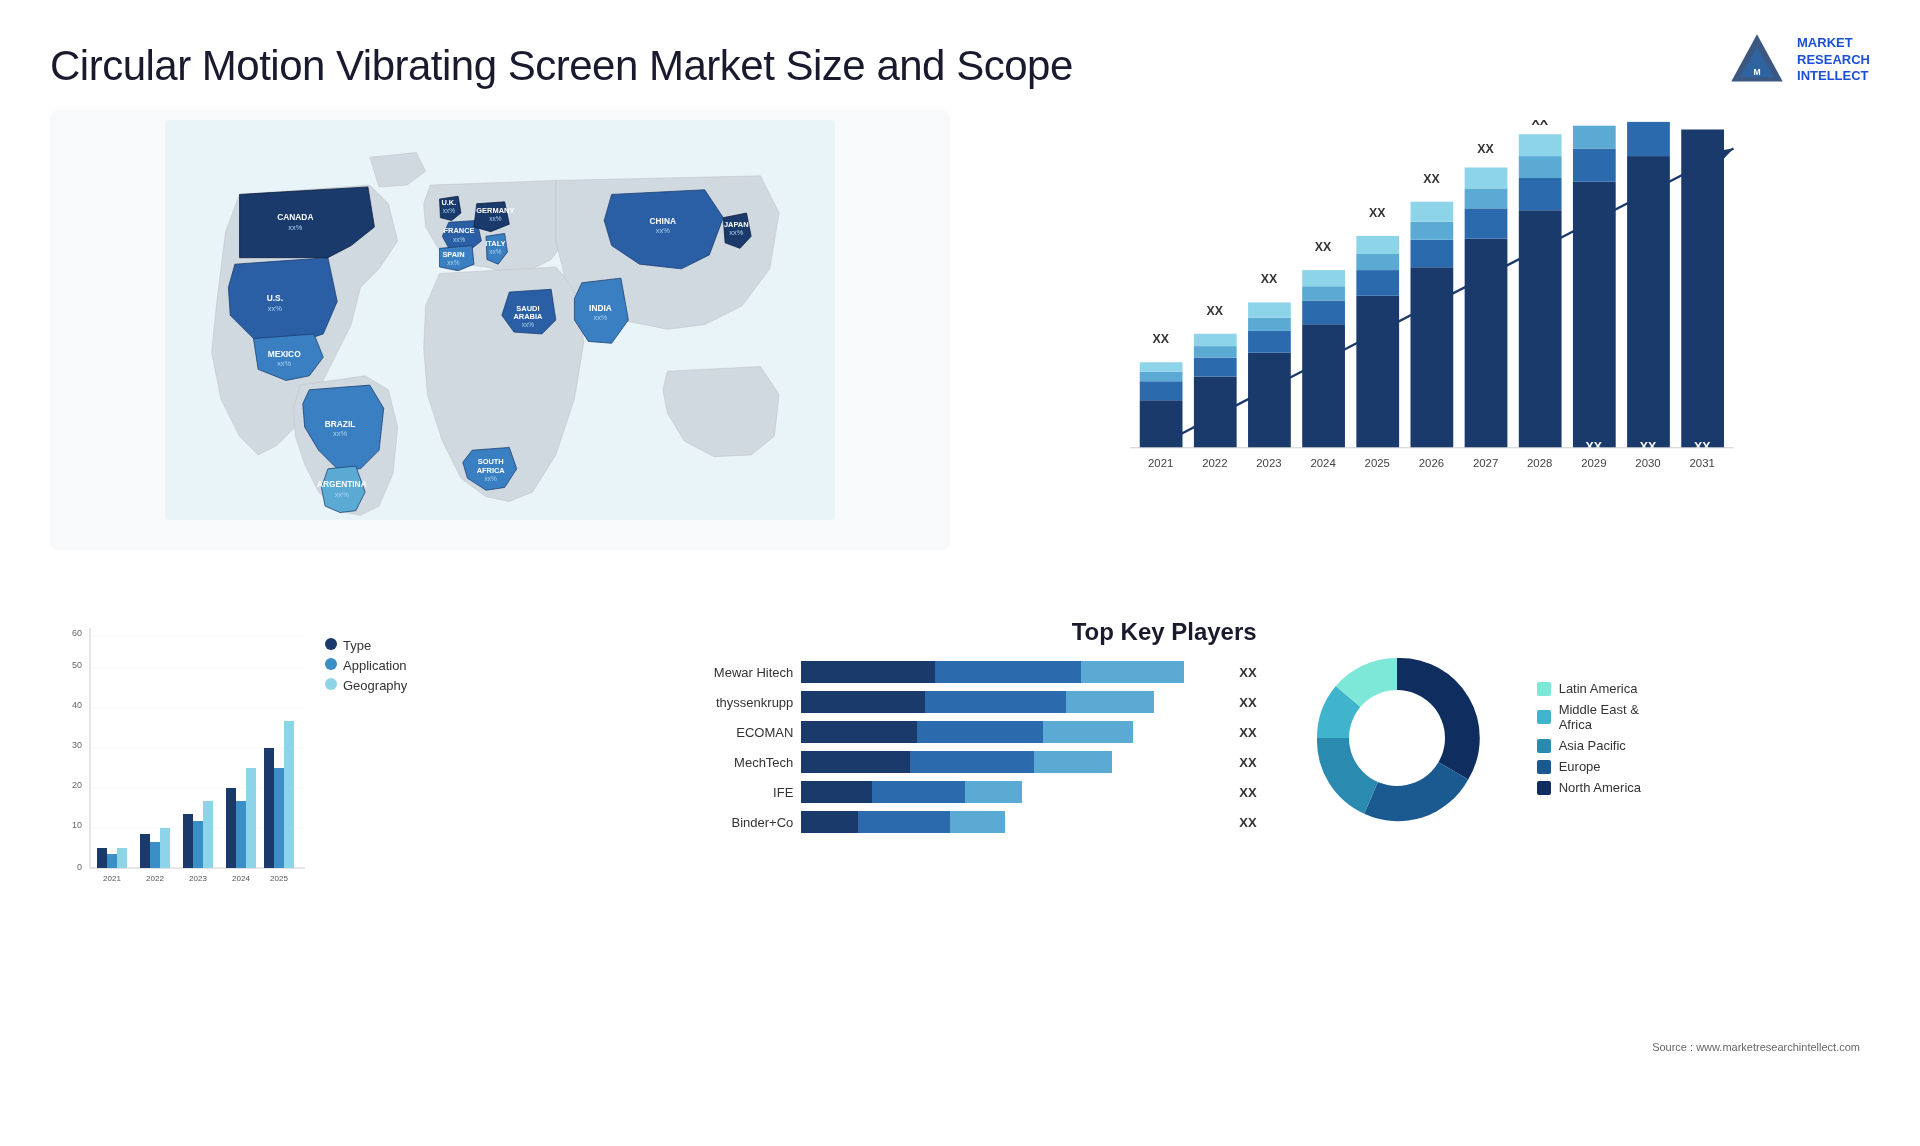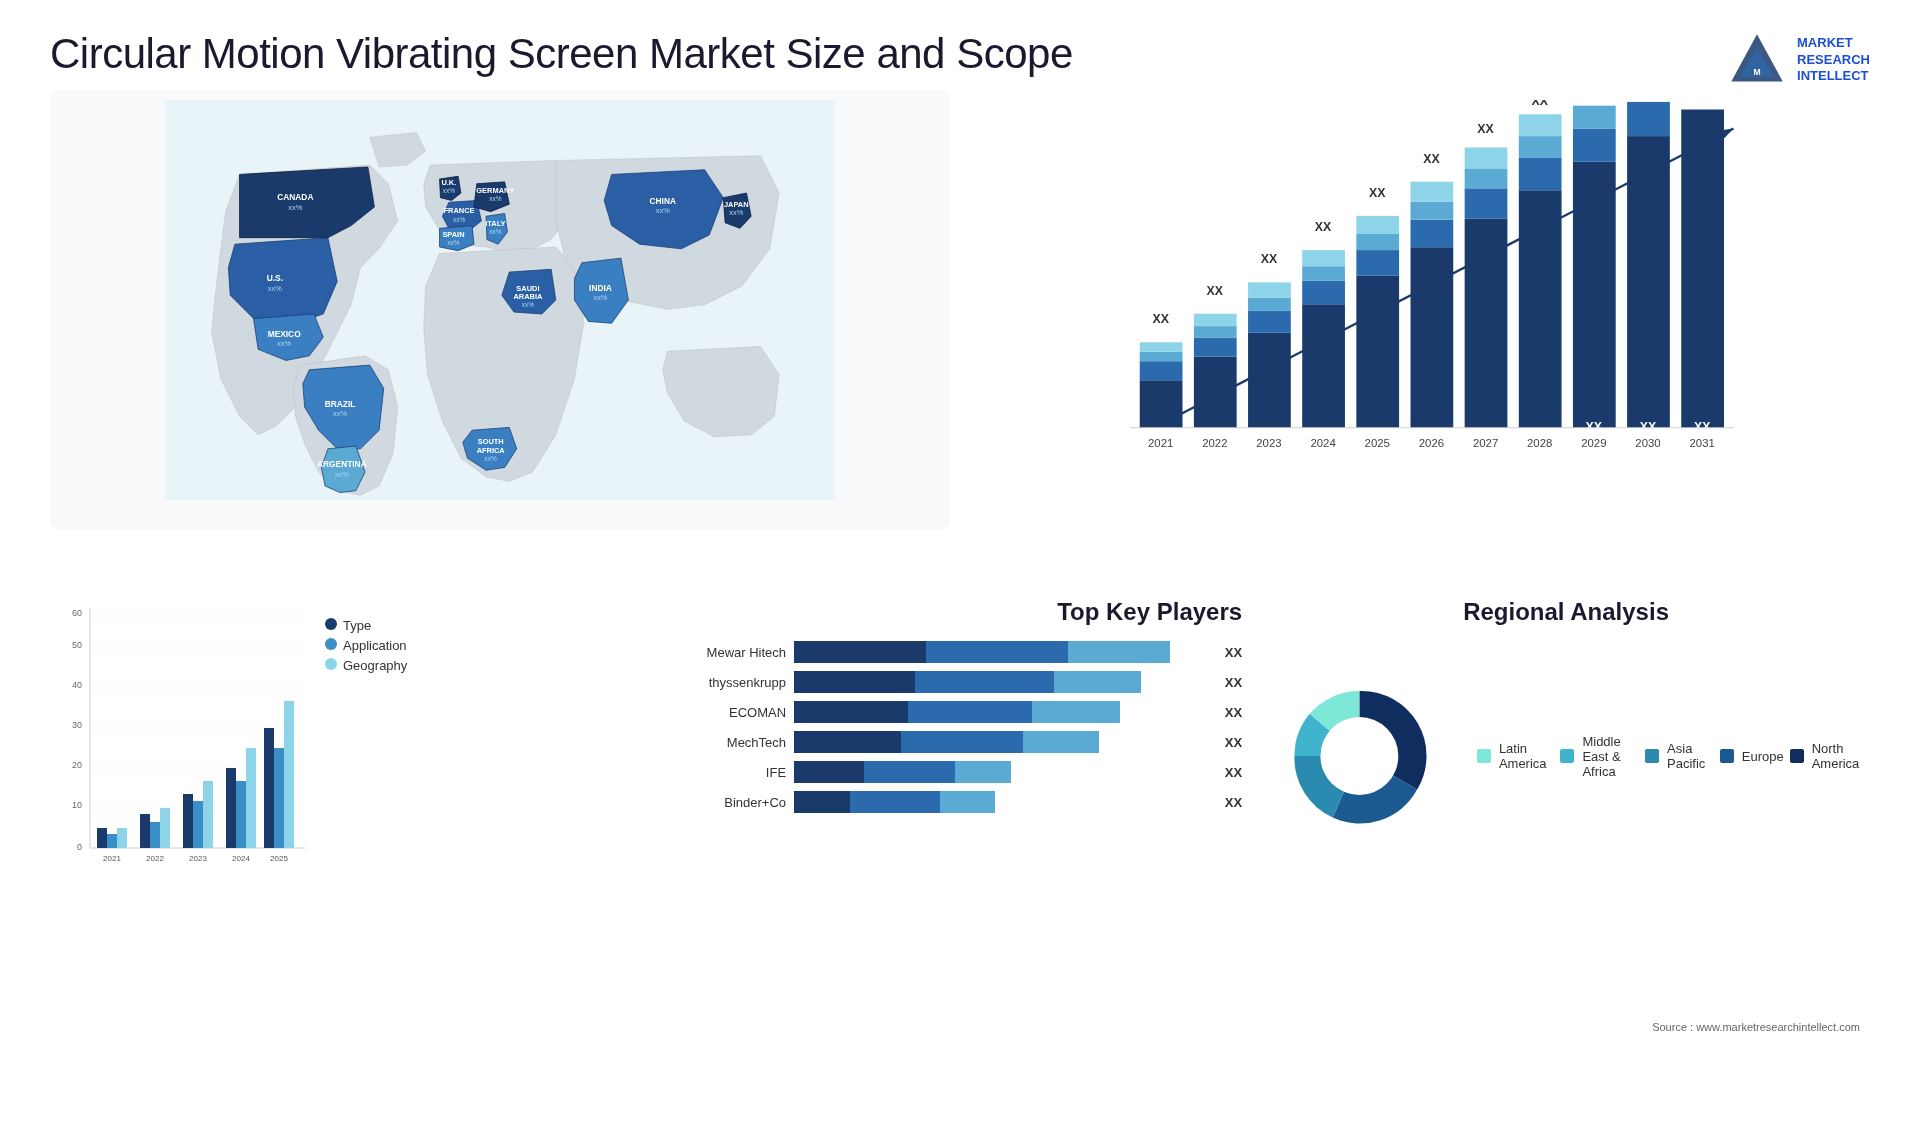--- a/index.html
+++ b/index.html
@@ -16,21 +16,22 @@
       width: 1920px;
       height: 1146px;
       padding: 30px 50px 20px 50px;
       position: relative;
     }
 
     
     .header {
       display: flex;
       justify-content: space-between;
-      align-items: flex-start;
+      align-items: flex-end;
+      margin-bottom: 20px;
     }
 
     .page-title {
       font-size: 42px;
       font-weight: 300;
       color: #1a1a2e;
       letter-spacing: -0.5px;
     }
 
     .logo-container {
@@ -198,21 +199,21 @@
 
     
     .donut-container {
       display: flex;
       align-items: center;
       gap: 20px;
     }
 
     .regional-legend {
       display: flex;
-      flex-direction: row;
+      flex-direction: column;
       gap: 6px;
     }
 
     .regional-legend-item {
       display: flex;
       align-items: center;
       gap: 8px;
       font-size: 13px;
       color: #333;
     }
@@ -574,21 +575,20 @@
                 <div style="width:45%;background:#2a6aad;height:100%;"></div>
                 <div style="width:27%;background:#5aaad4;height:100%;"></div>
               </div>
             </div>
             <span class="player-value">XX</span>
           </div>
         </div>
       </div>
 
       <div class="regional-section">
-        <div class="regional-title">Regional Analysis</div>
 
         <div class="donut-container">
 
           <svg viewBox="0 0 240 240" width="240" height="240" xmlns="http://www.w3.org/2000/svg">
 
             <path d="M 120 120 L 120 40 A 80 80 0 0 1 191.2 161.4 Z" fill="#0f2d5e"></path>
 
             <path d="M 120 120 L 191.2 161.4 A 80 80 0 0 1 87.2 195.8 Z" fill="#1a5a90"></path>
 
             <path d="M 120 120 L 87.2 195.8 A 80 80 0 0 1 40 120 Z" fill="#2a8ab0"></path>

